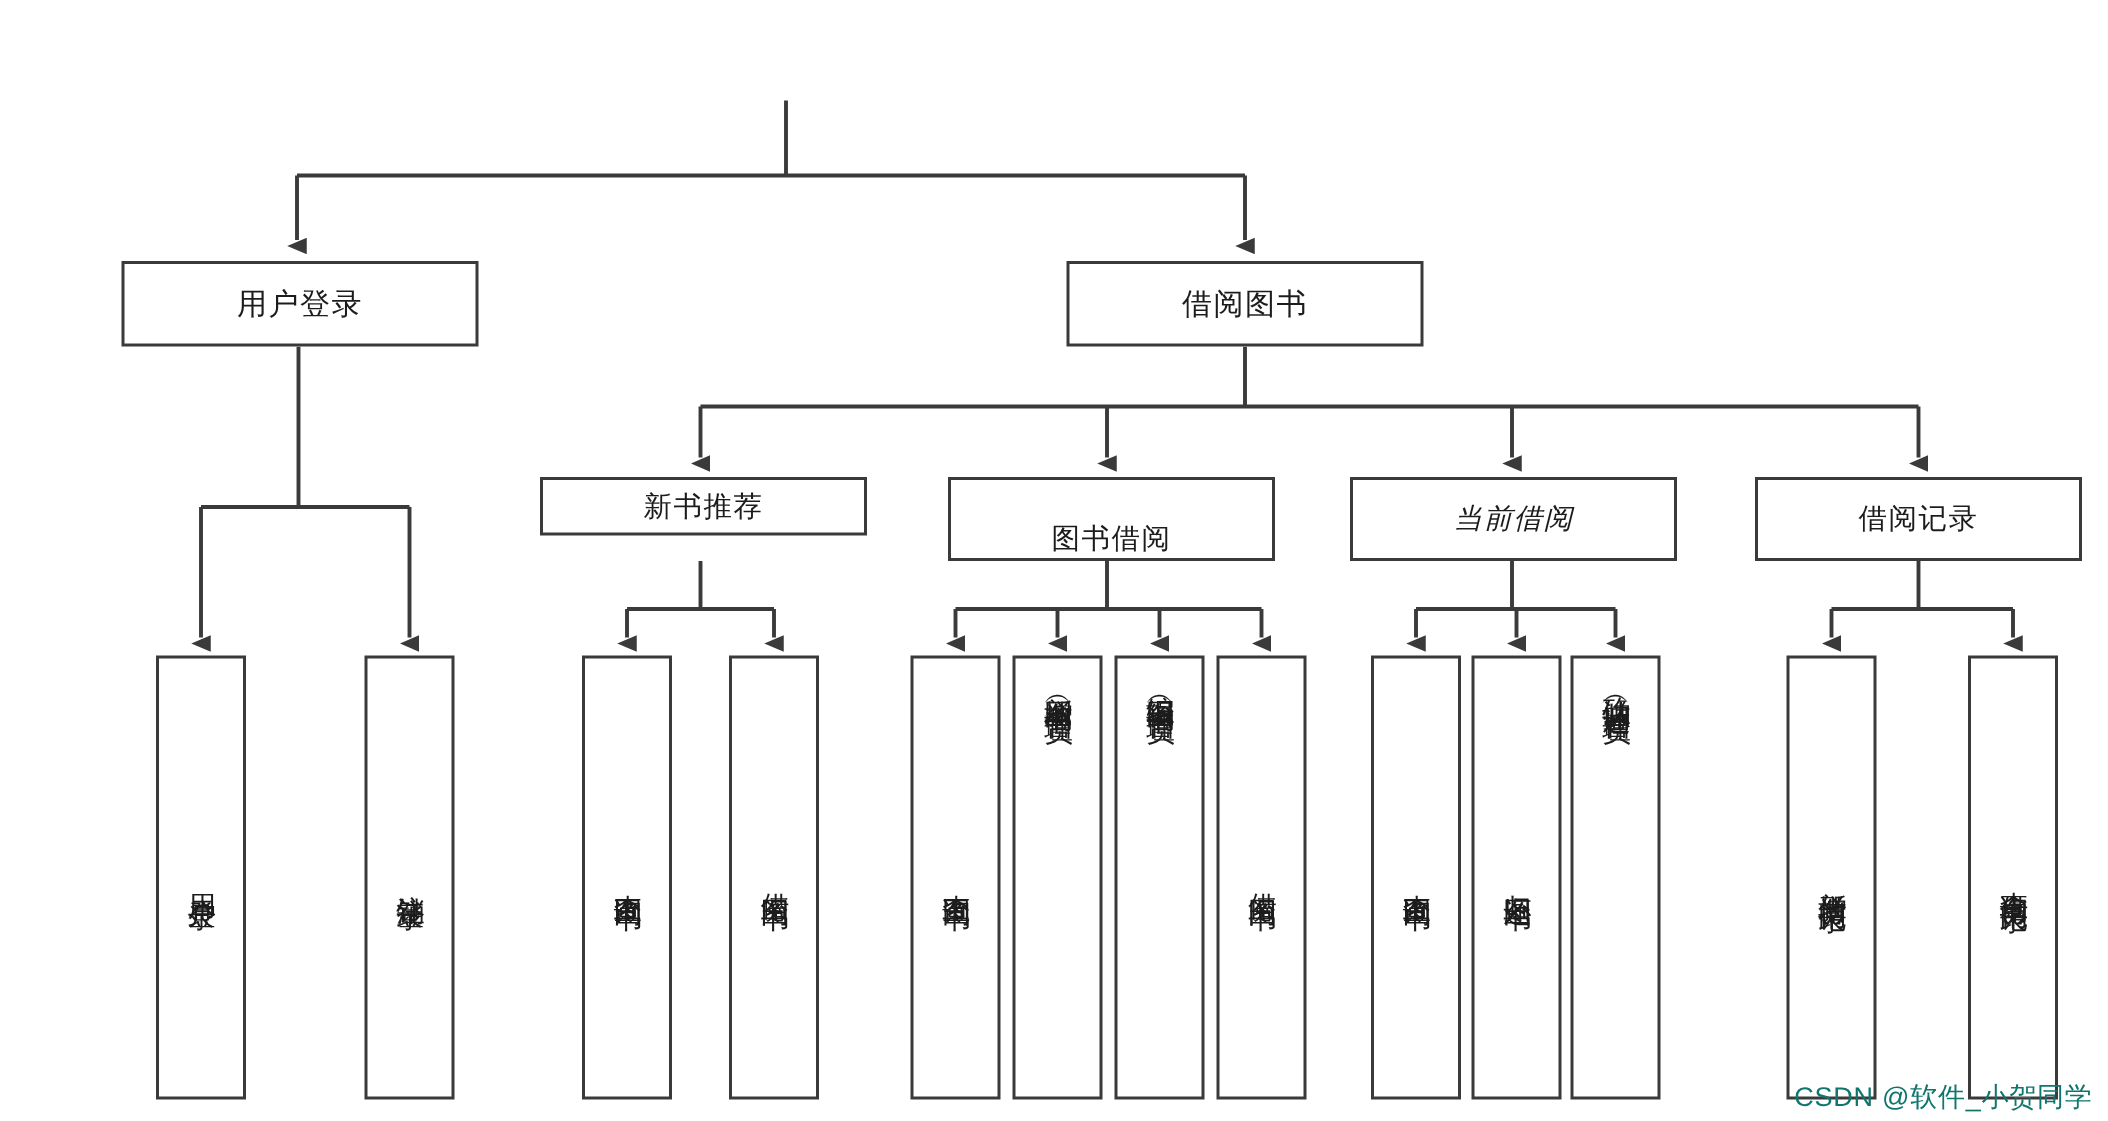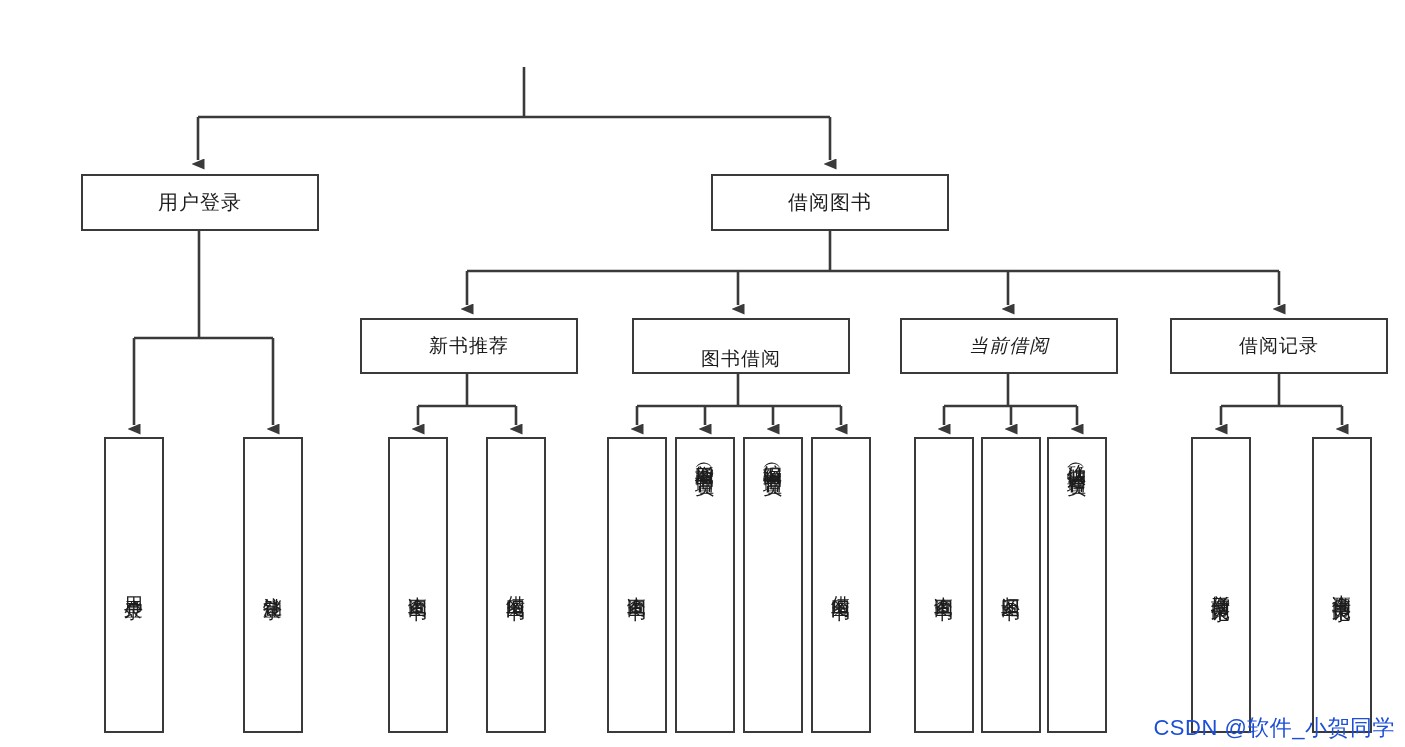--- a/index.html
+++ b/index.html
@@ -57,22 +57,22 @@
     justify-content:center;
   }
   .node .label{
     display:block;
     white-space:pre-line;
   }
   #watermark{
     position:absolute;
     right:10px;
     bottom:4px;
-    font-size:22px;
-    color:#1d4ed8;
+    font-size:18px;
+    color:#0f766e;
     letter-spacing:0.5px;
     white-space:nowrap;
     user-select:none;
   }
 </style>
 </head>
 <body>
 
 <div id="canvas">
 
@@ -127,21 +127,21 @@
   </svg>
 
 
   <div class="node level-2" style="left:81px;top:174px;width:238px;height:57px;">
     <span class="label">用户登录</span>
   </div>
   <div class="node level-2" style="left:711px;top:174px;width:238px;height:57px;">
     <span class="label">借阅图书</span>
   </div>
 
-  <div class="node level-3" style="left:360px;top:318px;width:218px;height:56px;">
+  <div class="node level-3" style="left:360px;top:318px;width:218px;height:39px;">
     <span class="label">新书推荐</span>
   </div>
   <div class="node level-3" style="left:632px;top:318px;width:218px;height:56px;align-items:flex-end;">
     <span class="label">图书借阅</span>
   </div>
   <div class="node level-3" style="left:900px;top:318px;width:218px;height:56px;font-style:italic;">
     <span class="label">当前借阅</span>
   </div>
   <div class="node level-3" style="left:1170px;top:318px;width:218px;height:56px;">
     <span class="label">借阅记录</span>

